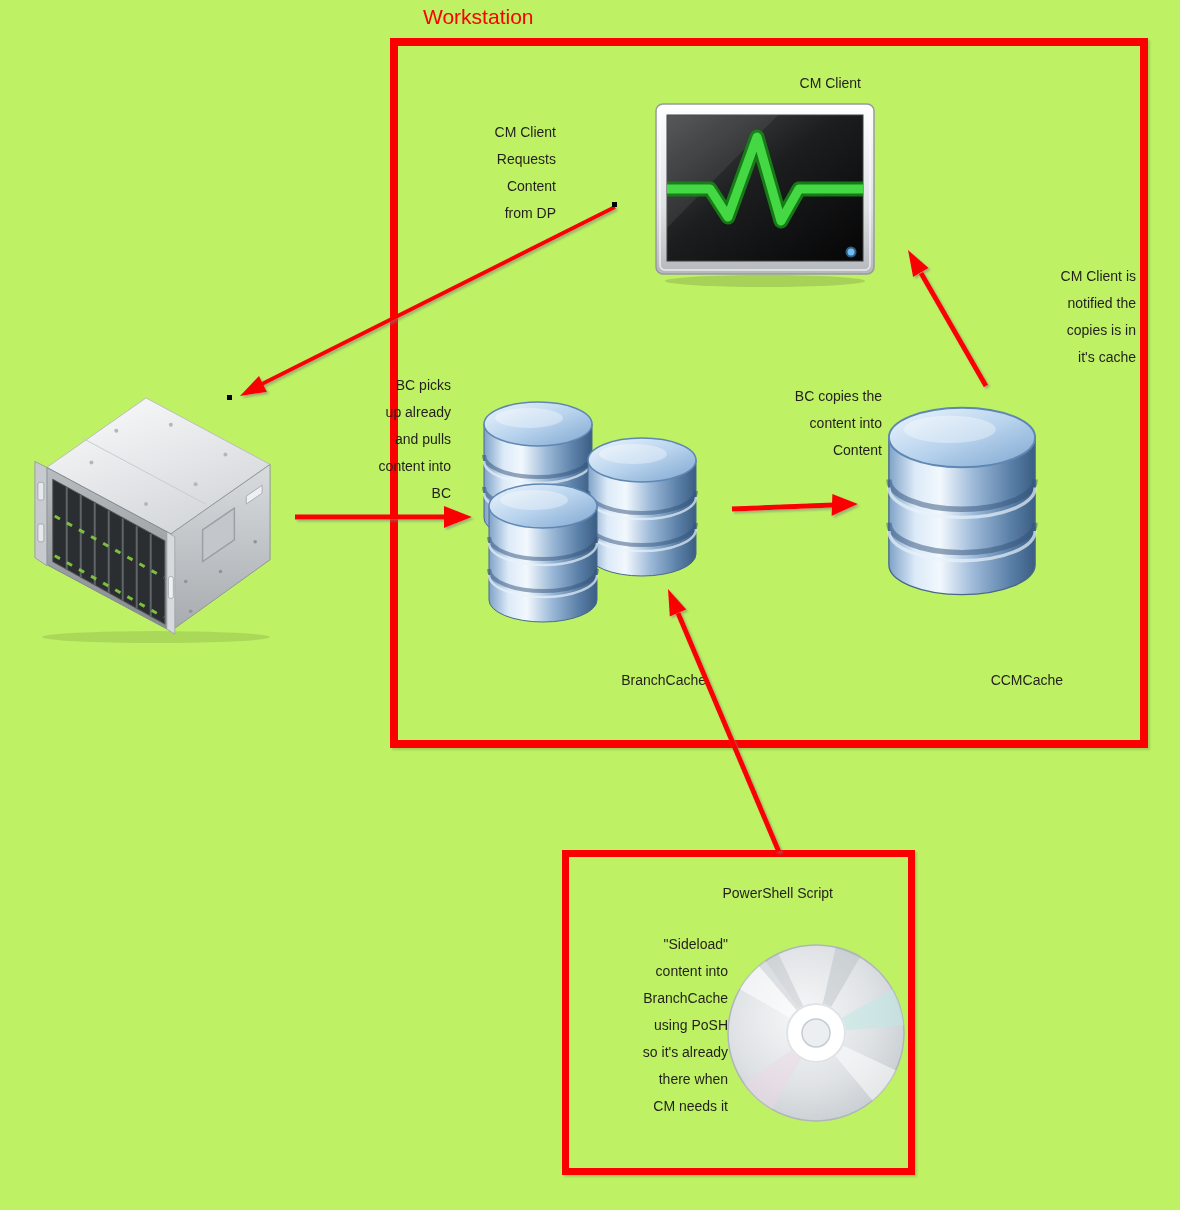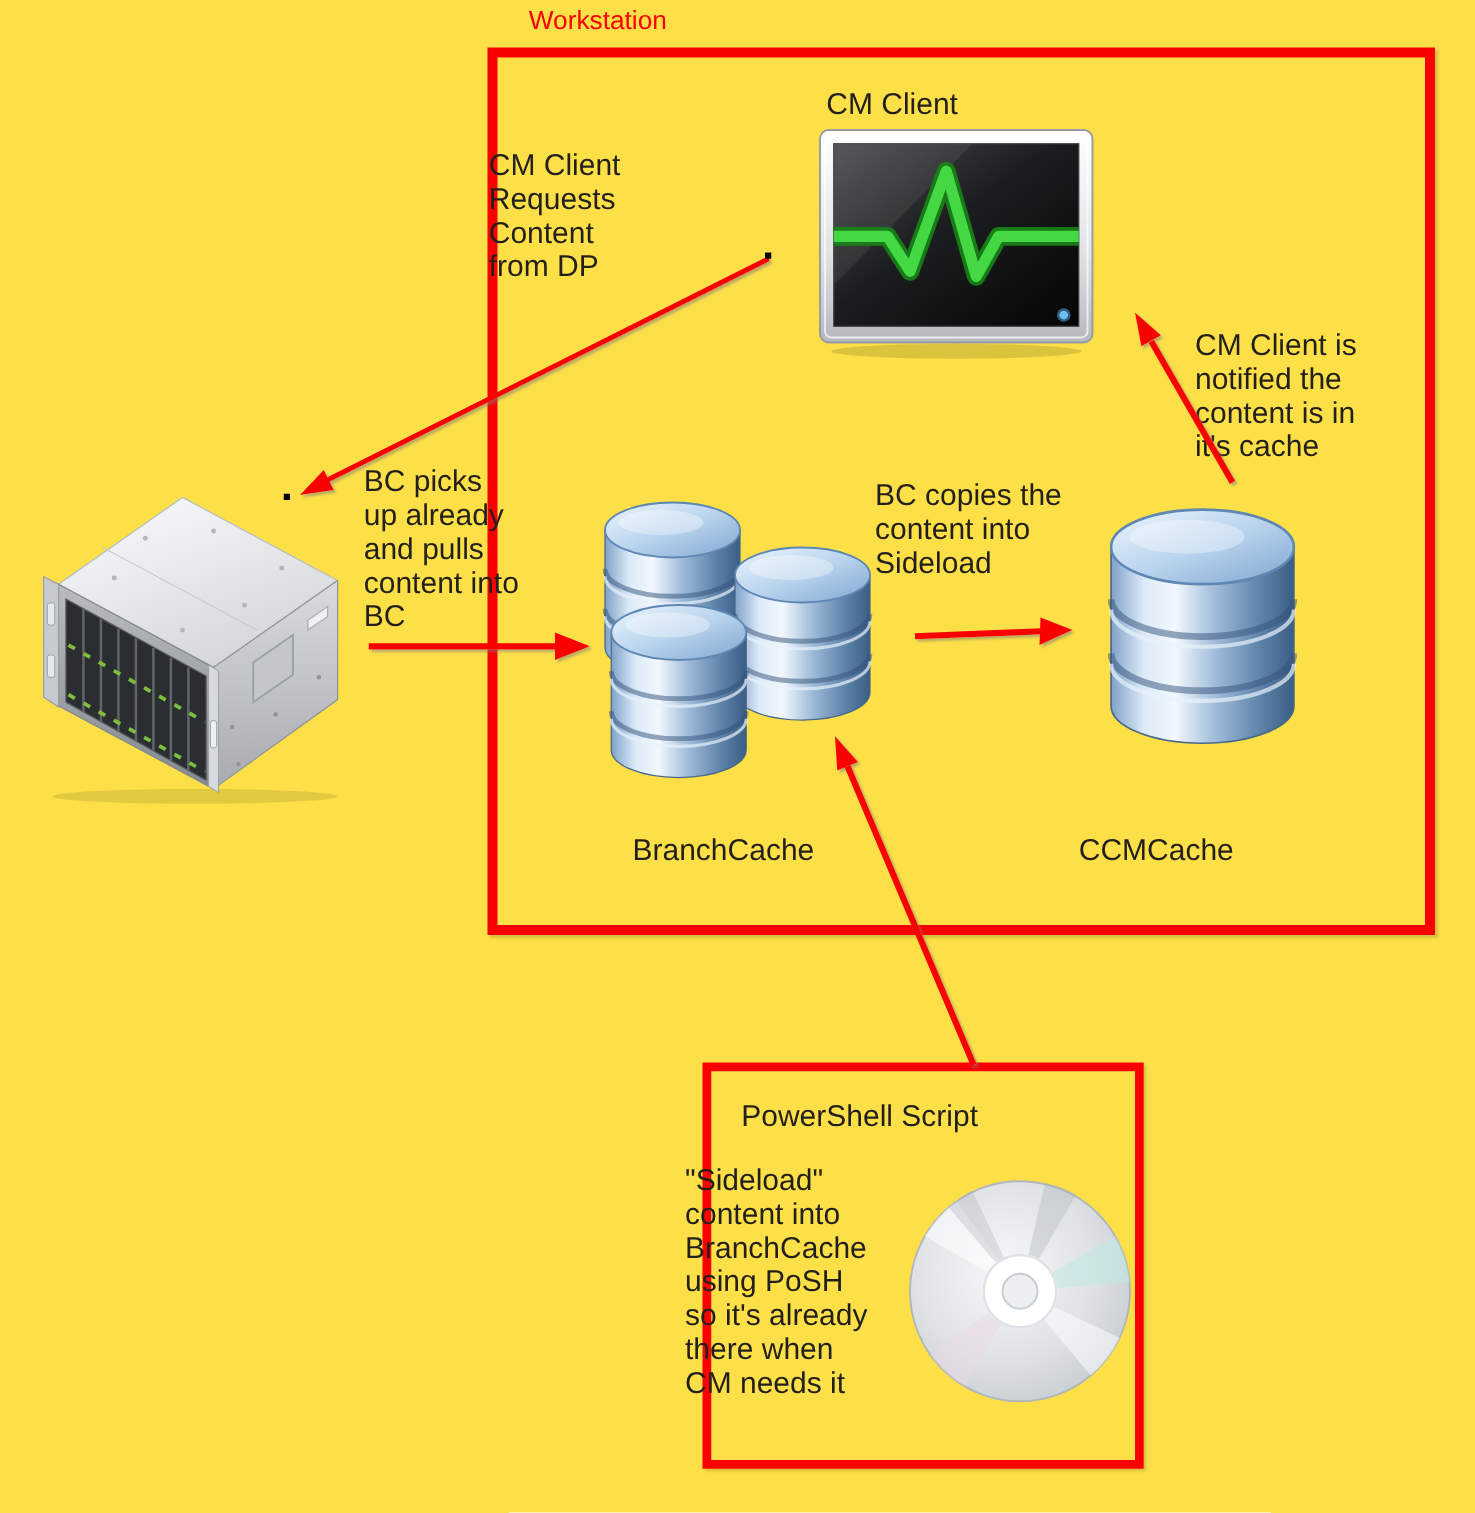--- a/index.html
+++ b/index.html
@@ -5,36 +5,36 @@
   :root{
     --accent-red:#fa0000;
     --text:#231f1c;
   }
   html,body{margin:0;padding:0;background:#ffffff;}
   body{
     width:1180px;height:1210px;
     font-family:"Liberation Sans", sans-serif;
     color:var(--text,#231f1c);
   }
-  .canvas{position:relative;width:1180px;height:1210px;background:#fde047;overflow:hidden;}
+  .canvas{position:relative;width:1180px;height:1210px;background:#bef264;overflow:hidden;}
 
   .red-box{
     position:absolute;
     border:8px solid var(--accent-red,#fa0000);
     box-shadow:2px 2px 2px rgba(0,0,0,0.15);
     background:transparent;
     z-index:1;
   }
   #workstation-box{left:390px;top:38px;width:742px;height:694px;}
   #powershell-box{left:562px;top:850px;width:339px;height:311px;border-width:7px;}
 
   .lbl{
     position:absolute;
-    text-align:left;
-    font-size:24px;
+    text-align:right;
+    font-size:14px;
     line-height:27px;
     white-space:pre-line;
     color:var(--text,#231f1c);
     z-index:3;
   }
   #workstation-label{
     position:absolute;left:423px;top:5px;
     font-size:21px;line-height:24px;
     color:var(--accent-red,#fa0000);
     z-index:3;white-space:nowrap;
@@ -140,24 +140,24 @@
 Requests
 Content
 from DP</div>
   <div class="lbl" id="ann-bc-picks">BC picks
 up already
 and pulls
 content into
 BC</div>
   <div class="lbl" id="ann-bc-copies">BC copies the
 content into
-Sideload</div>
+Content</div>
   <div class="lbl" id="ann-cm-notified">CM Client is
 notified the
-content is in
+copies is in
 it's cache</div>
   <div class="lbl" id="ann-sideload">"Sideload"
 content into
 BranchCache
 using PoSH
 so it's already
 there when
 CM needs it</div>
 
   <svg class="icon" id="monitor-icon" width="230" height="190" viewBox="0 0 230 190">

